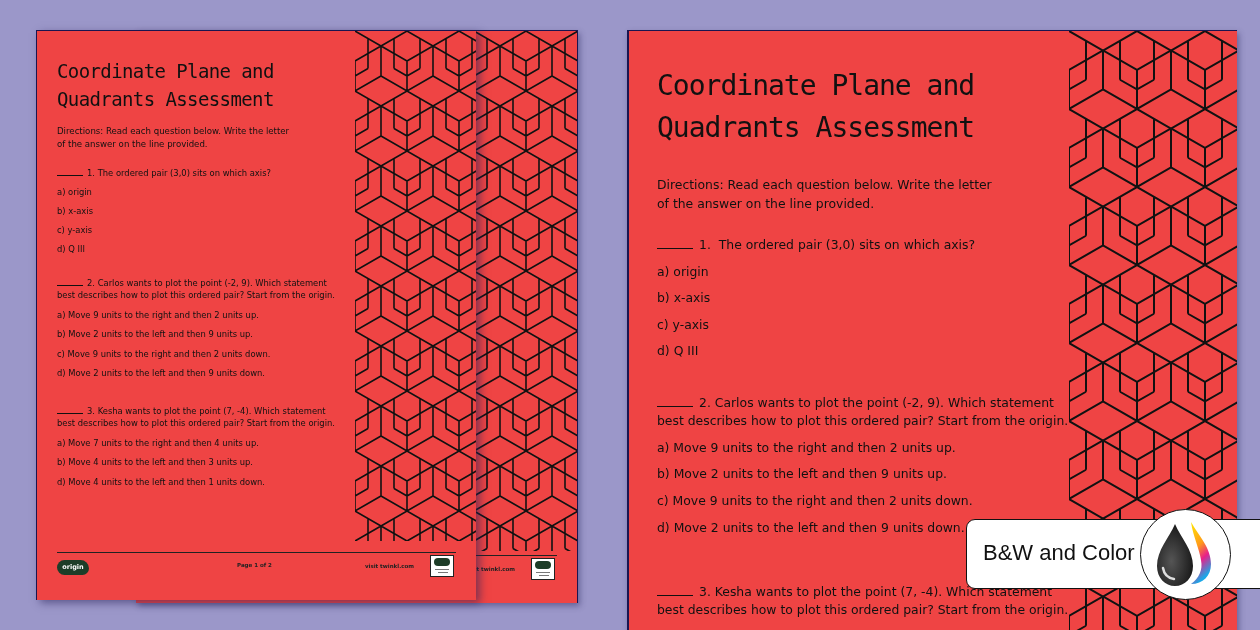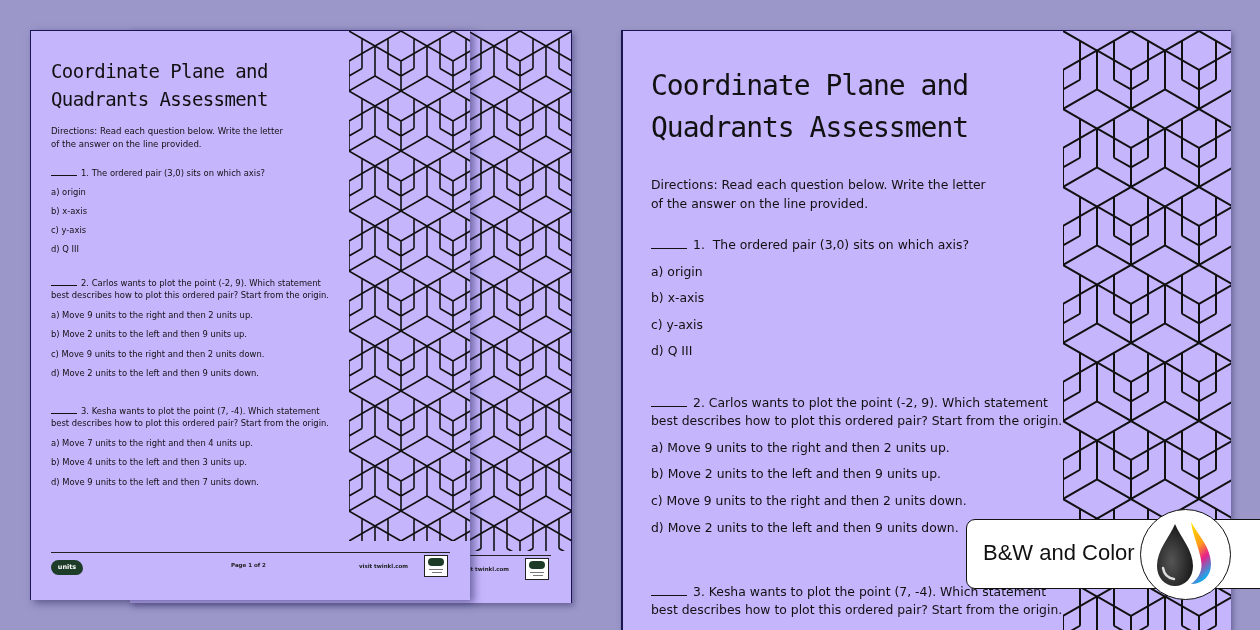--- a/index.html
+++ b/index.html
@@ -4,23 +4,24 @@
   <style>
     * { box-sizing: border-box; margin: 0; padding: 0; }
     html, body { width: 1260px; height: 630px; overflow: hidden; }
     body {
       background: #9b97c9;
       font-family: "DejaVu Sans", sans-serif;
       position: relative;
     }
     .page {
       position: absolute;
-      background: #c4b5fd;
+      background: #ef4444;
       overflow: hidden;
       box-shadow: 2px 3px 6px rgba(40,35,90,0.45);
+      margin-left: 6px;
     }
     .page.back { left: 130px; top: 30px; width: 442px; height: 573px; border-top: 1px solid #1a1550; border-right: 1px solid #1a1550; }
     .page.front { left: 30px; top: 30px; width: 440px; height: 570px; border-left: 1px solid #1a1550; border-top: 1px solid #1a1550; box-shadow: 4px 3px 8px rgba(40,35,90,0.55); }
     .page.large { left: 621px; top: 30px; width: 610px; height: 620px; border-left: 2px solid #1a1550; border-top: 1px solid #1a1550; }
 
     .pattern { position: absolute; top: 0; }
     .pattern svg { display: block; }
 
     .title {
       font-family: "DejaVu Sans", sans-serif;
@@ -145,26 +146,26 @@
       <div class="opt">a) Move 9 units to the right and then 2 units up.</div>
       <div class="opt">b) Move 2 units to the left and then 9 units up.</div>
       <div class="opt">c) Move 9 units to the right and then 2 units down.</div>
       <div class="opt">d) Move 2 units to the left and then 9 units down.</div>
     </div>
     <div class="qblock3">
       <div class="q"><span class="blank"></span><span>3.</span> <span>Kesha wants to plot the point (7, -4). Which statement</span></div>
       <div class="q">best describes how to plot this ordered pair? Start from the origin.</div>
       <div class="opt">a) Move 7 units to the right and then 4 units up.</div>
       <div class="opt">b) Move 4 units to the left and then 3 units up.</div>
-      <div class="opt">d) Move 9 units to the left and then 7 units down.</div>
+      <div class="opt">d) Move 4 units to the left and then 1 units down.</div>
     </div>
   </div>
   <div class="footer">
     <div class="rule"></div>
-    <div class="logo-twinkl">units</div>
+    <div class="logo-twinkl">origin</div>
     <div class="page-num">Page 1 of 2</div>
     <div class="visit">visit twinkl.com</div>
     <div class="badge">
       <div class="cloud"></div>
       <div class="ln" style="top:13px"></div>
       <div class="ln" style="top:16px;width:10px;left:7px"></div>
     </div>
   </div>
 </div>
 

